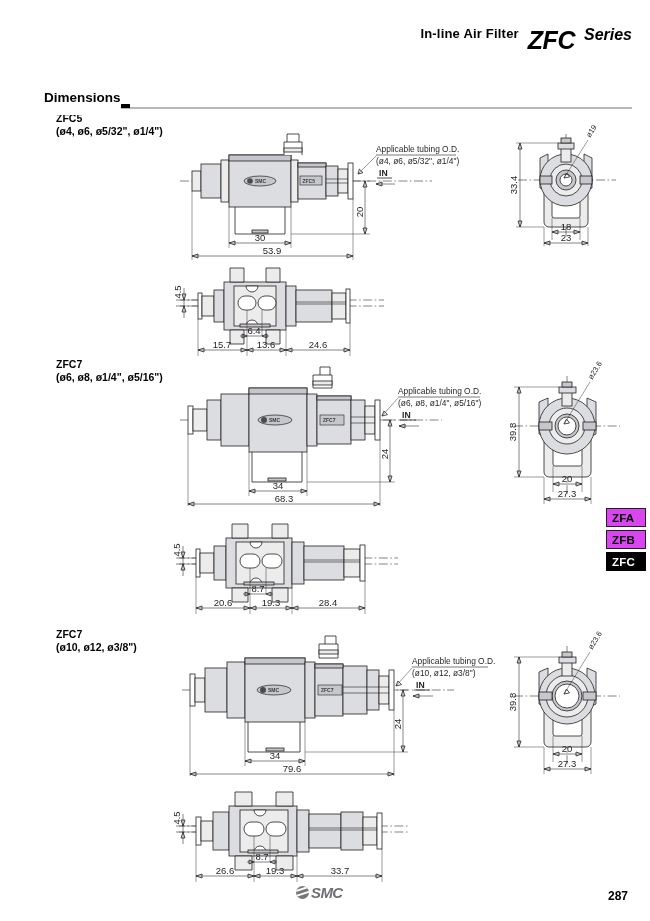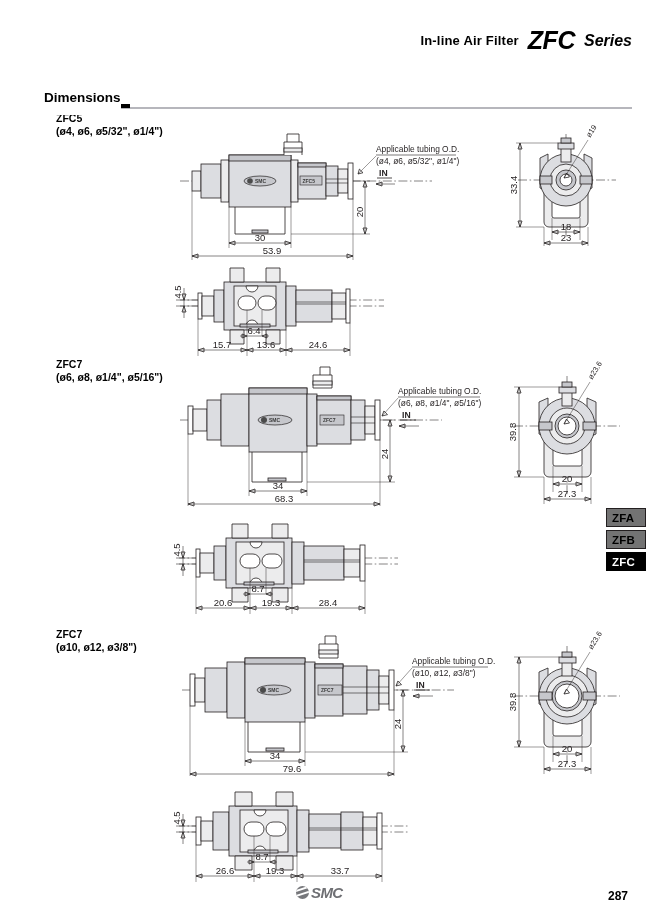--- a/index.html
+++ b/index.html
@@ -9,21 +9,21 @@
     background: #ffffff;
     font-family: "Liberation Sans", sans-serif;
     color: #000;
     position: relative;
     overflow: hidden;
   }
 
   
   .page-header {
     position: absolute; top: 26px; right: 18px;
-    display: flex; align-items: center; gap: 9px;
+    display: flex; align-items: flex-start; gap: 9px;
   }
   .hdr-pre { font-size: 13px; font-weight: bold; letter-spacing: .2px; }
   .hdr-series-code { font-size: 25px; font-weight: bold; font-style: italic; letter-spacing: -0.5px; }
   .hdr-series-word { font-size: 16px; font-weight: bold; font-style: italic; }
 
   
   .dim-title-wrap { position: absolute; top: 88px; left: 44px; right: 18px; }
   .dim-title {
     display: inline-block;
     font-size: 13.5px; font-weight: bold;
@@ -59,21 +59,21 @@
   .dtxtv { font-family:"Liberation Sans", sans-serif; font-size:9.5px; fill:#231f20; }
   .ctxt { font-family:"Liberation Sans", sans-serif; font-size:8.4px; fill:#231f20; }
   .ctxt-b { font-family:"Liberation Sans", sans-serif; font-size:8.6px; font-weight:bold; fill:#231f20; }
   .lbl-sm { font-family:"Liberation Sans", sans-serif; font-size:7.6px; fill:#231f20; }
   .logo-t { font-family:"Liberation Sans", sans-serif; font-size:5px; font-weight:bold; fill:#3a3a3a; }
 
   
   .side-tabs { position: absolute; right: 0; top: 508px; width: 44px; }
   .side-tab {
     width: 40px; height: 19px; margin-bottom: 3px;
-    border: 1.2px solid #231f20; background: #737373;
+    border: 1.2px solid #231f20; background: #d946ef;
     font-size: 11.5px; font-weight: bold;
     display: flex; align-items: center; padding-left: 5px;
     letter-spacing: .2px;
   }
   .side-tab.active { background: #000; color: #fff; border-color:#000; }
 
   
   .footer { position: absolute; left:0; right:0; bottom: 14px; height: 30px; }
   .smc-logo { position:absolute; left: 296px; bottom: 6px; display:flex; align-items:center; gap:2px; }
   .smc-mark { width: 13px; height: 13px; border-radius: 50%;

